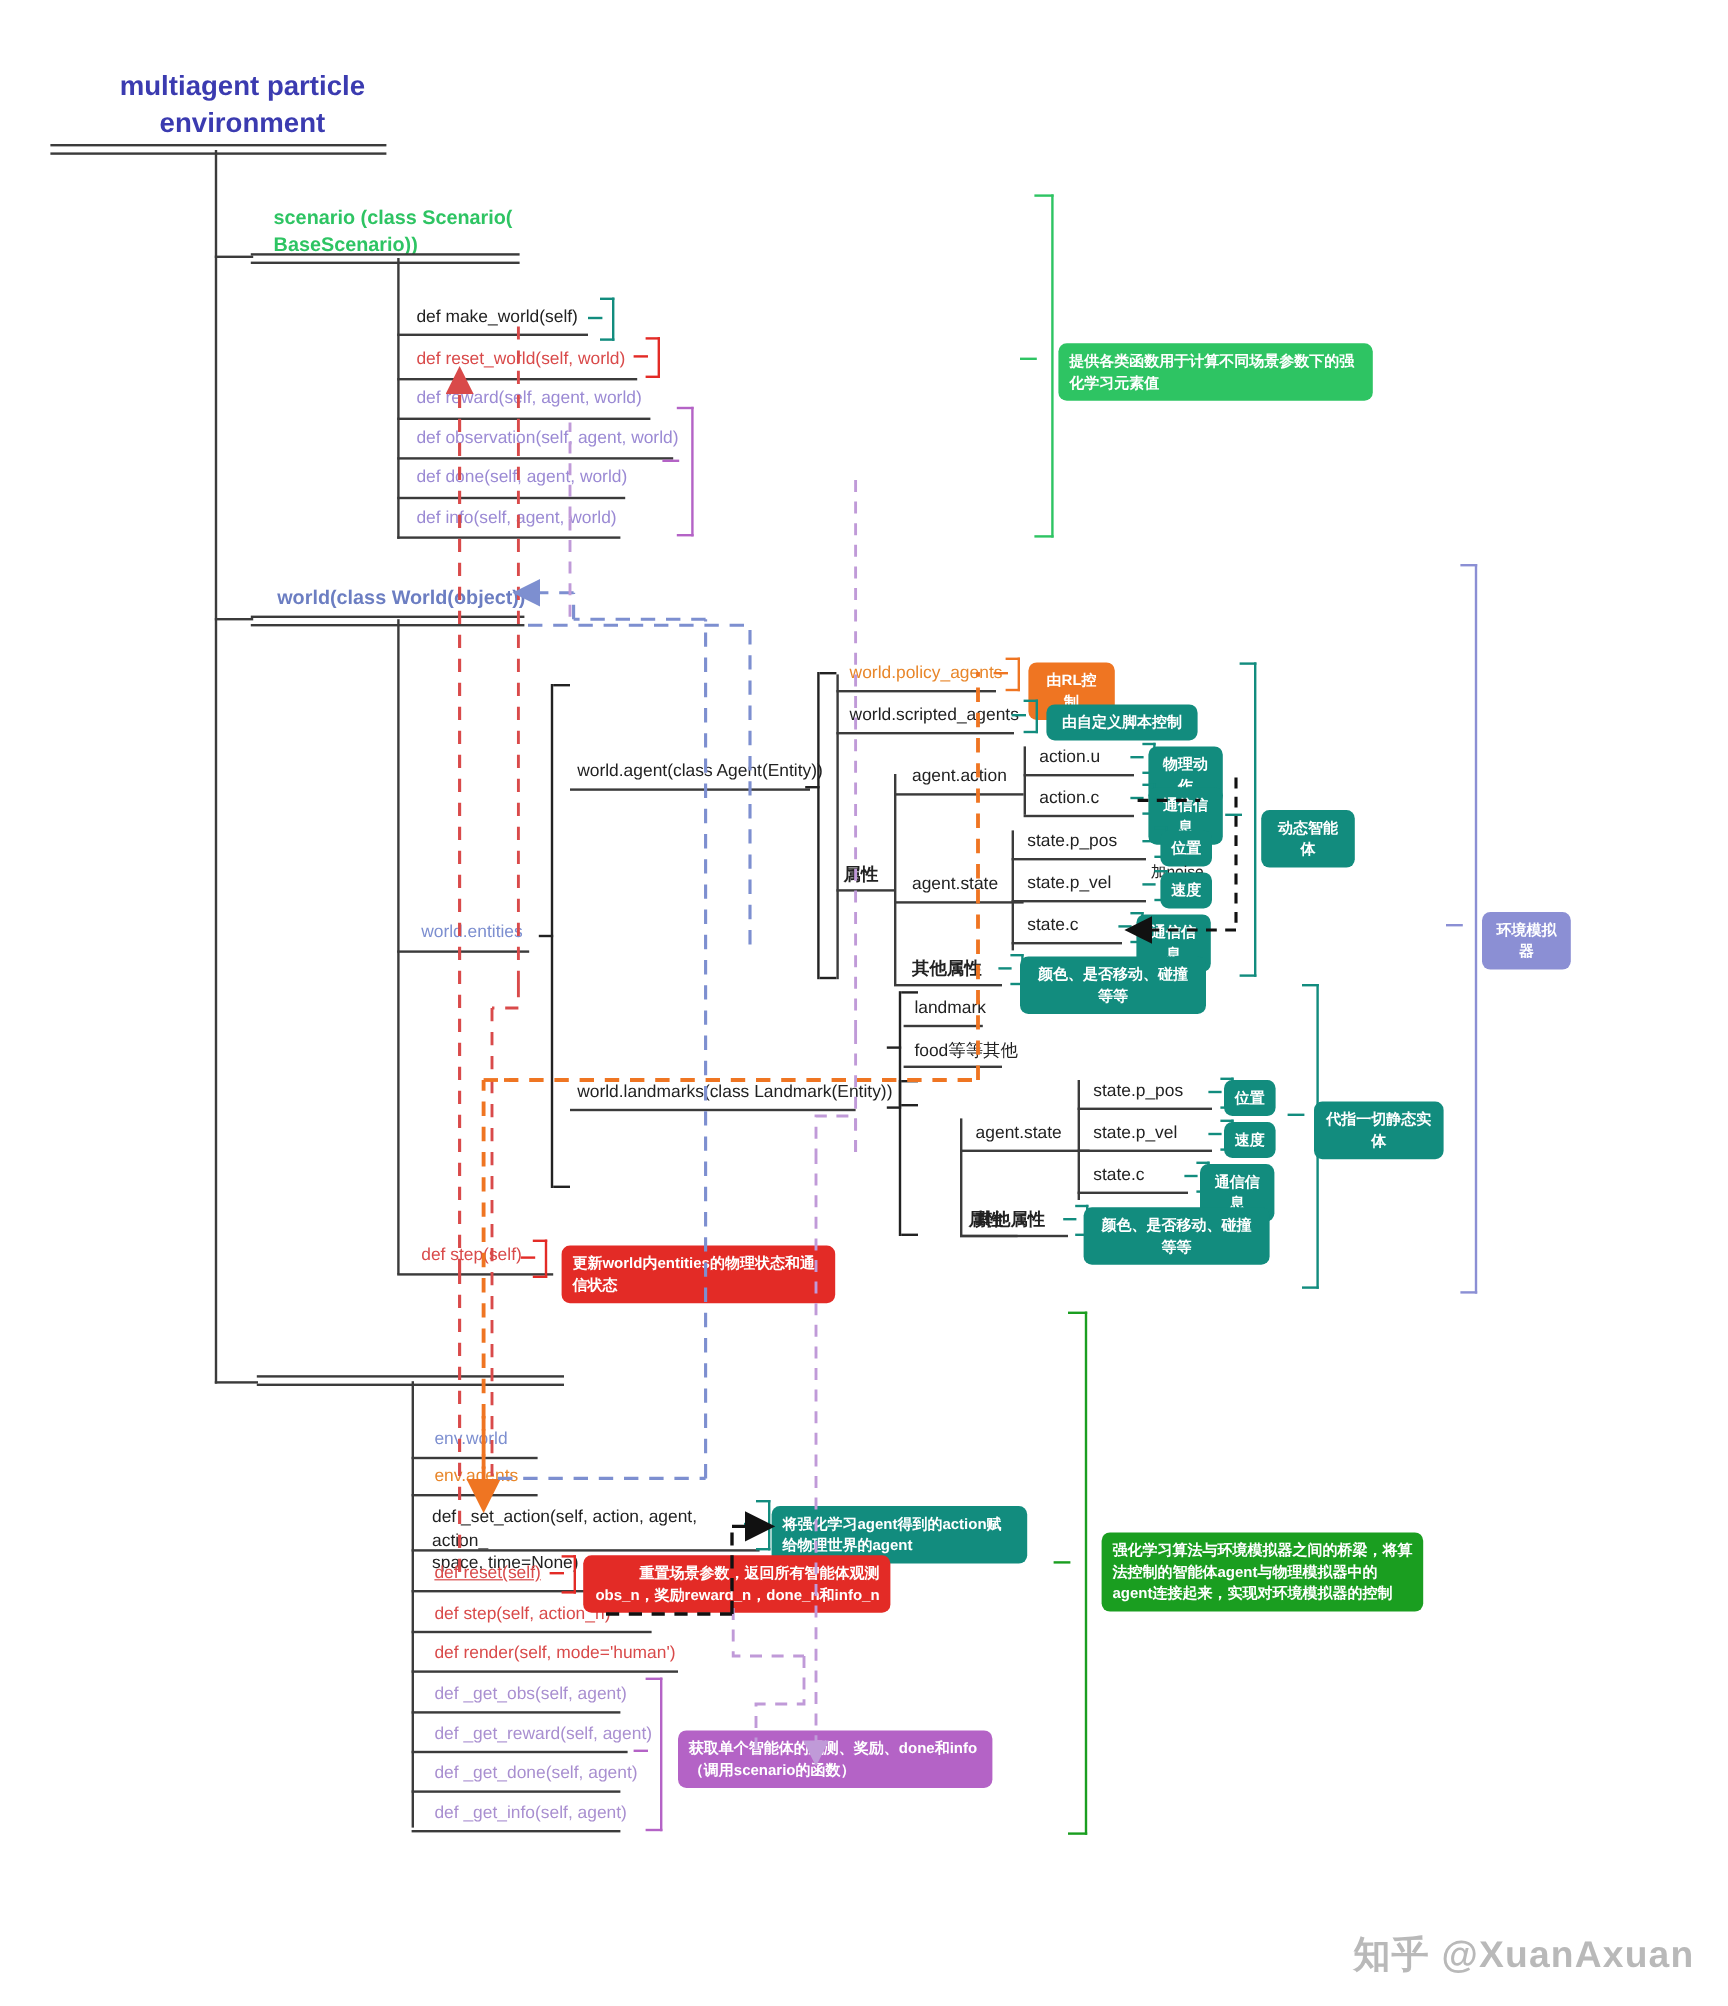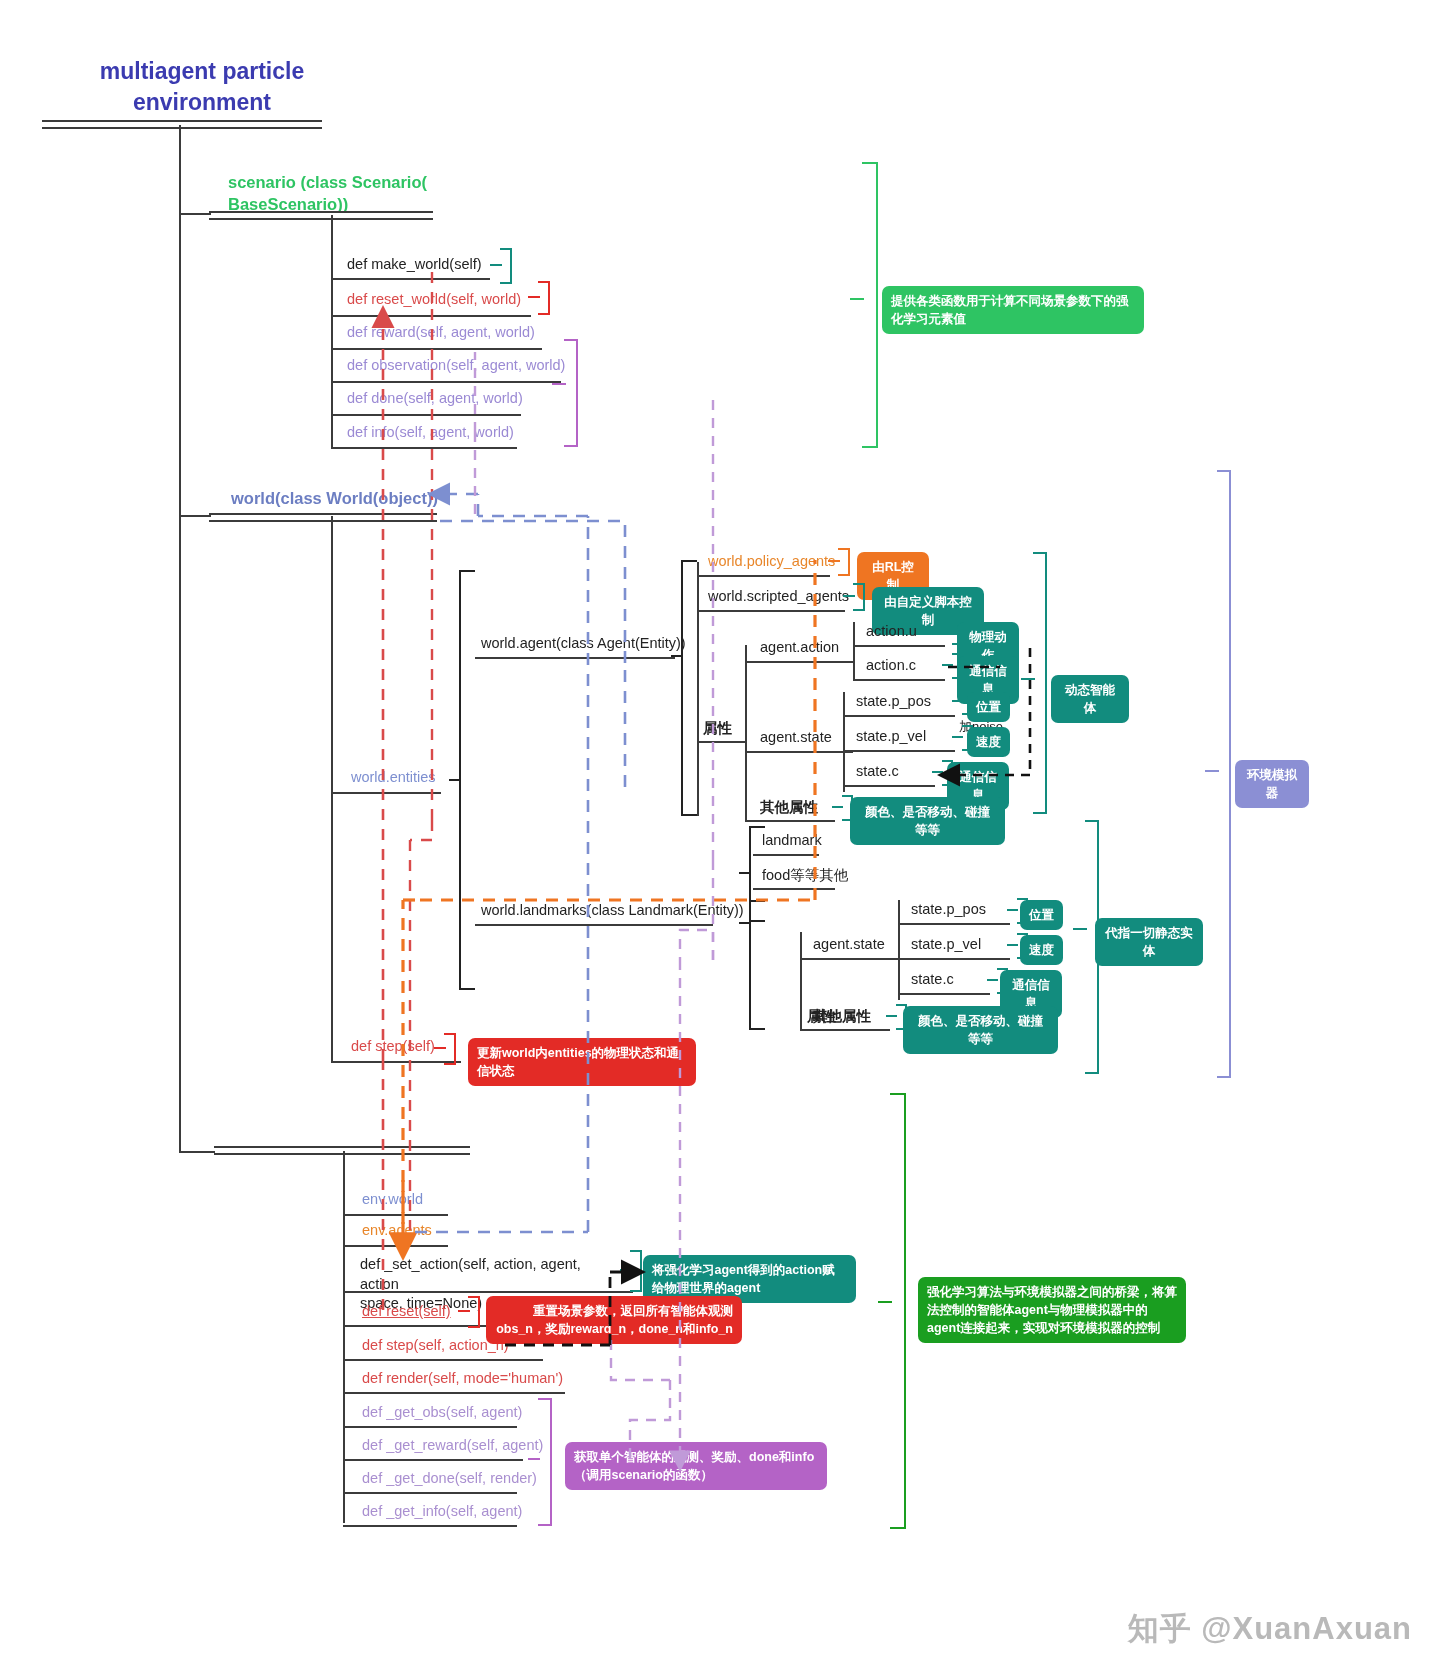--- a/index.html
+++ b/index.html
@@ -168,21 +168,21 @@
   <div class="box orange" style="left:857px;top:552px;width:72px;text-align:center;">由RL控制</div>
 
   <div class="node" style="left:708px;top:588px;">world.scripted_agents</div>
   <div class="underline" style="left:697px;top:610px;width:148px;"></div>
   <div class="brk" style="left:843px;top:583px;width:24px;height:28px;">
     <i style="left:10px;top:0;width:12px;border-top:2px solid #128c7e;"></i>
     <i style="left:20px;top:0;height:28px;border-left:2px solid #128c7e;"></i>
     <i style="left:10px;top:26px;width:12px;border-top:2px solid #128c7e;"></i>
     <i style="left:0px;top:12px;width:12px;border-top:2px solid #128c7e;"></i>
   </div>
-  <div class="box teal" style="left:872px;top:587px;width:112px;text-align:center;">由自定义脚本控制</div>
+  <div class="box teal" style="left:872px;top:587px;width:126px;text-align:center;">由自定义脚本控制</div>
 
   <div class="node" style="left:703px;top:719px;font-weight:bold;">属性</div>
   <div class="underline" style="left:697px;top:741px;width:48px;"></div>
 
   <div class="vline" style="left:745px;top:645px;height:175px;"></div>
 
   <div class="node" style="left:760px;top:639px;">agent.action</div>
   <div class="underline" style="left:745px;top:661px;width:108px;"></div>
   <div class="vline" style="left:853px;top:622px;height:57px;"></div>
 
@@ -365,21 +365,21 @@
 
   <div class="node m-red" style="left:362px;top:1370px;">def render(self, mode='human')</div>
   <div class="underline" style="left:343px;top:1392px;width:222px;"></div>
 
   <div class="node m-lilac" style="left:362px;top:1404px;">def _get_obs(self, agent)</div>
   <div class="underline" style="left:343px;top:1426px;width:174px;"></div>
 
   <div class="node m-lilac" style="left:362px;top:1437px;">def _get_reward(self, agent)</div>
   <div class="underline" style="left:343px;top:1459px;width:180px;"></div>
 
-  <div class="node m-lilac" style="left:362px;top:1470px;">def _get_done(self, render)</div>
+  <div class="node m-lilac" style="left:362px;top:1470px;">def _get_done(self, agent)</div>
   <div class="underline" style="left:343px;top:1492px;width:174px;"></div>
 
   <div class="node m-lilac" style="left:362px;top:1503px;">def _get_info(self, agent)</div>
   <div class="underline" style="left:343px;top:1525px;width:174px;"></div>
 
   <div class="brk" style="left:620px;top:1250px;width:24px;height:42px;">
     <i style="left:10px;top:0;width:12px;border-top:2px solid #128c7e;"></i>
     <i style="left:20px;top:0;height:42px;border-left:2px solid #128c7e;"></i>
     <i style="left:10px;top:40px;width:12px;border-top:2px solid #128c7e;"></i>
     <i style="left:0px;top:19px;width:12px;border-top:2px solid #128c7e;"></i>

